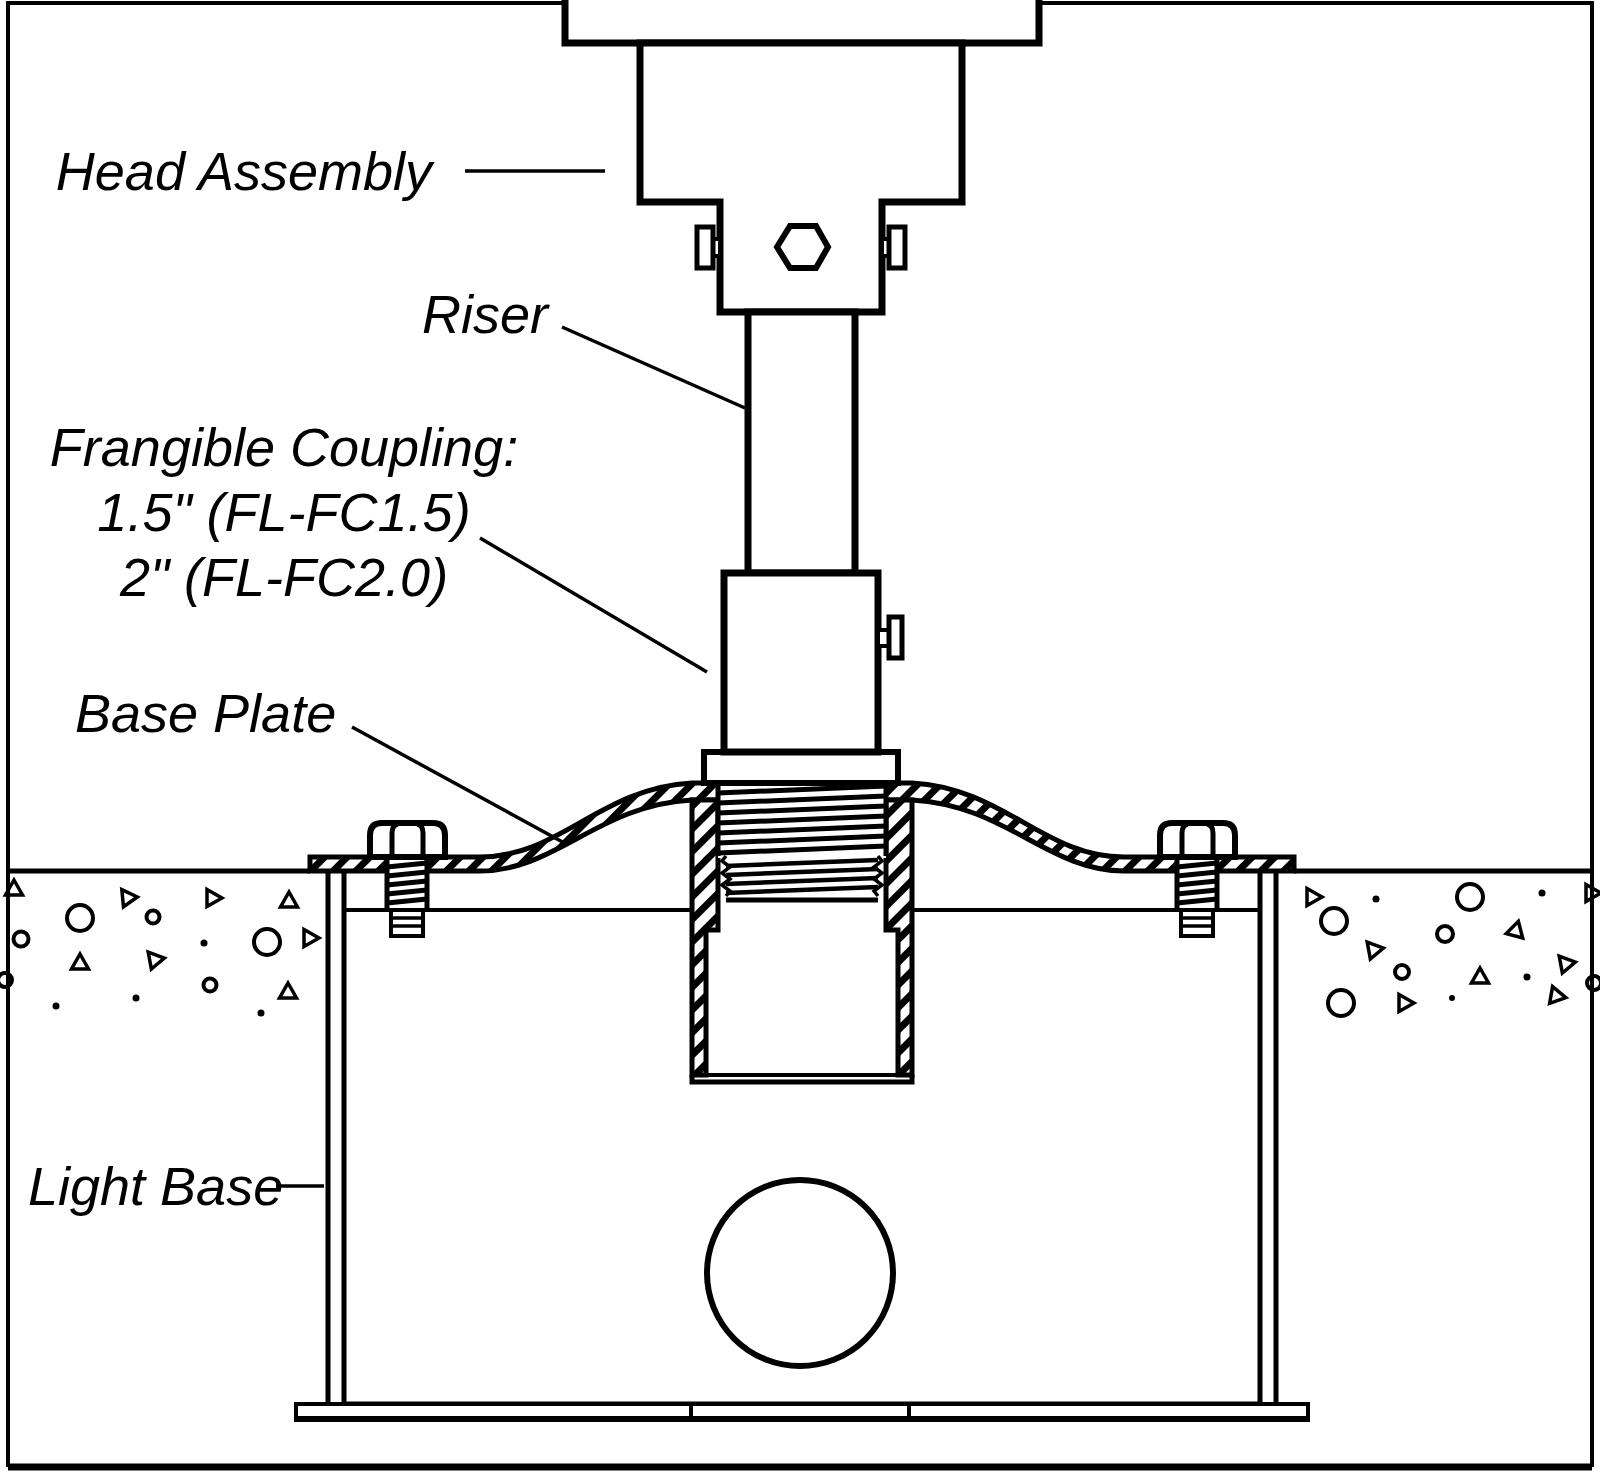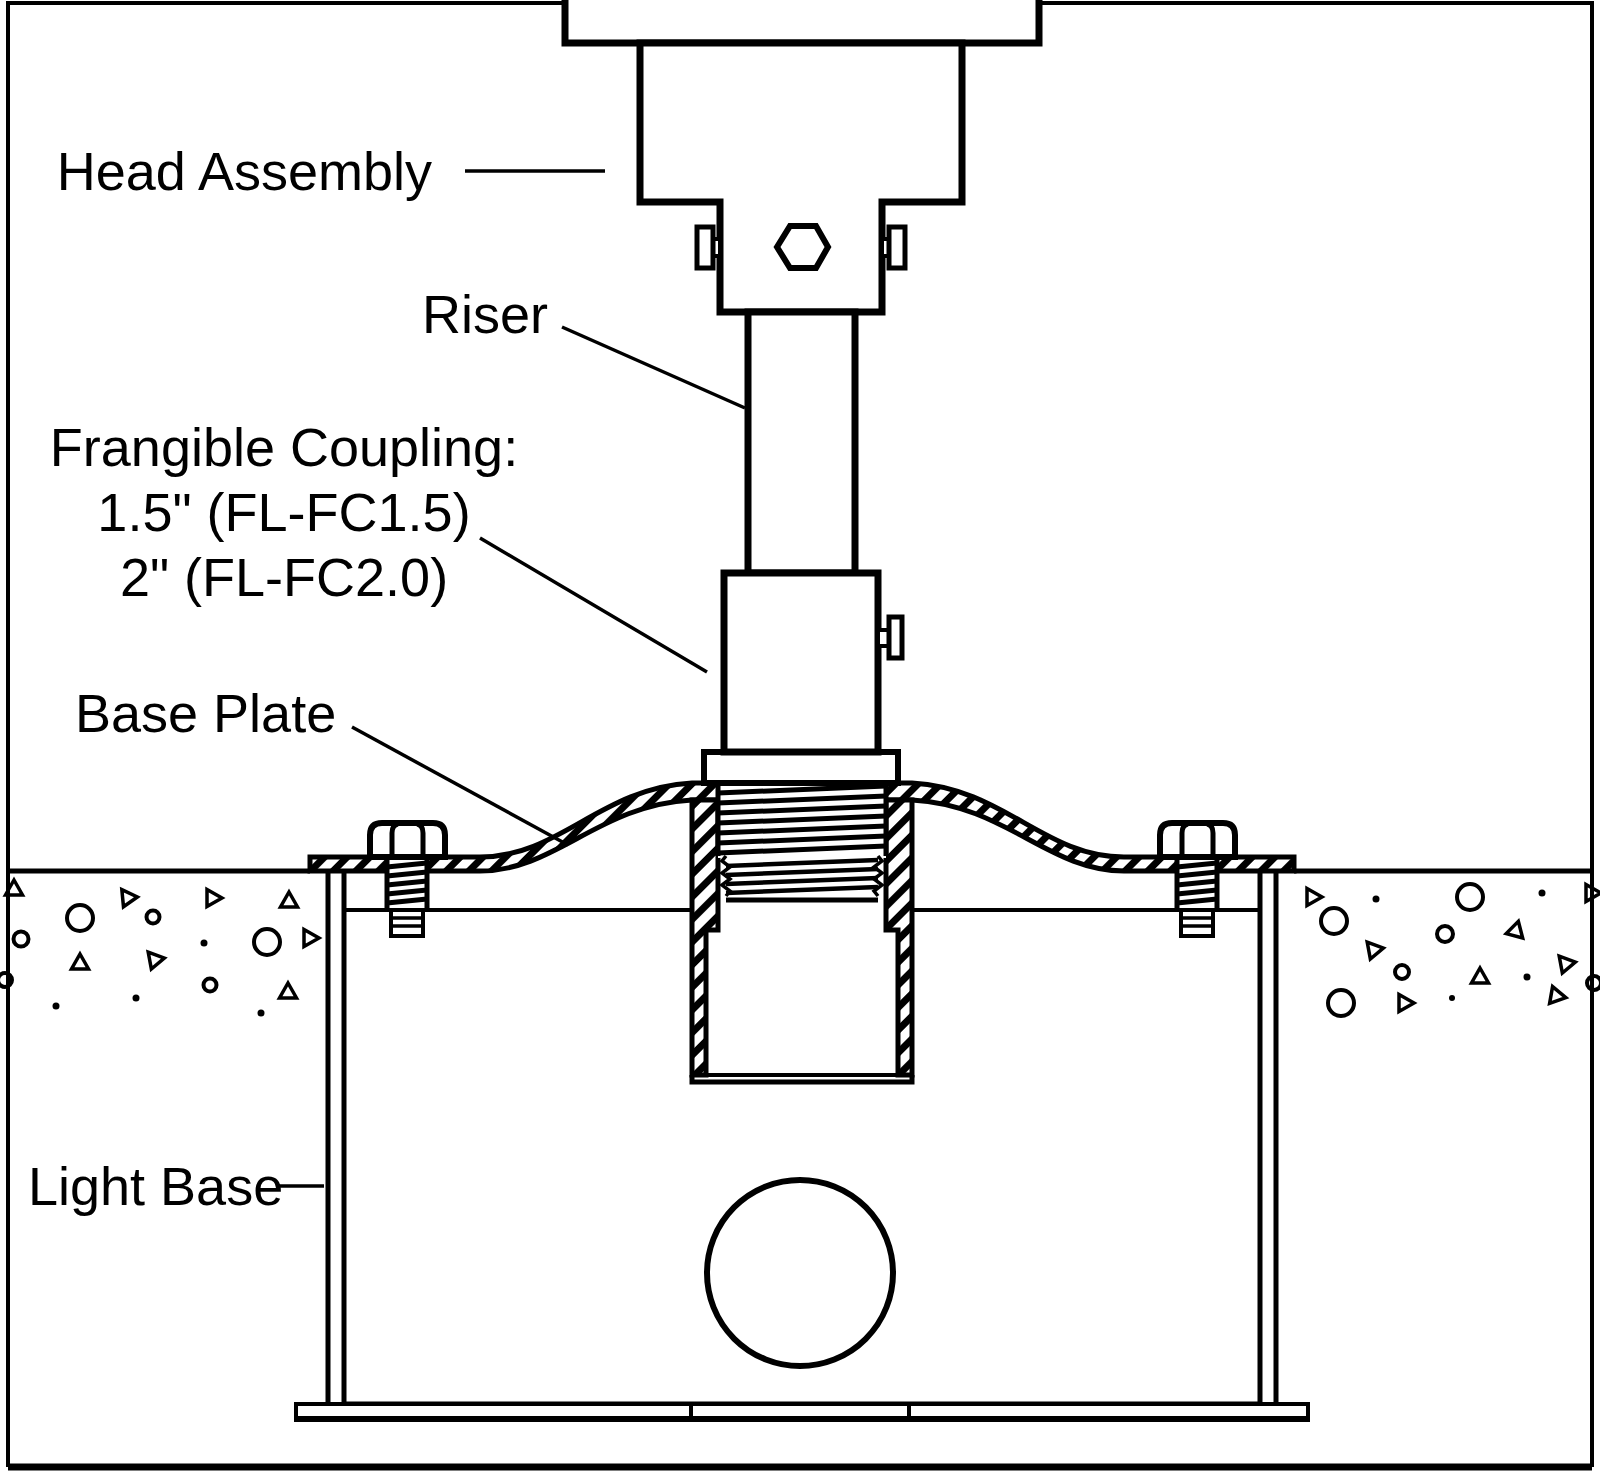--- a/index.html
+++ b/index.html
@@ -1,18 +1,18 @@
 <!DOCTYPE html>
 <html><head>
 <meta charset="utf-8">
 <style>
   html,body{margin:0;padding:0;background:#ffffff;}
   .stage{
     position:relative;width:1600px;height:1475px;background:#ffffff;
-    font-family:"Liberation Sans", sans-serif;overflow:hidden;
+    font-family:"Liberation Sans", sans-serif;overflow:hidden;font-style:italic;
   }
   svg{display:block;}
   .lbl{
     font-family:"Liberation Sans", sans-serif;
     font-size:54px;fill:#000000;
   }
   .ln{stroke:#000000;fill:none;}
 </style>
 </head>
 <body>

